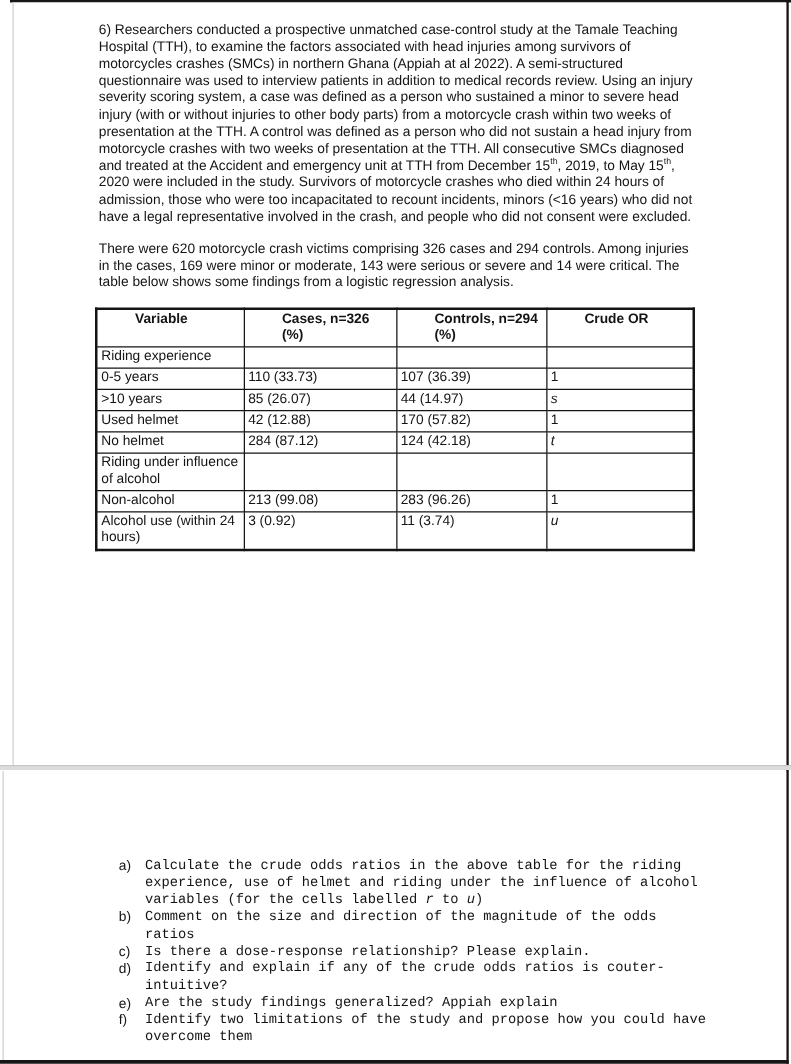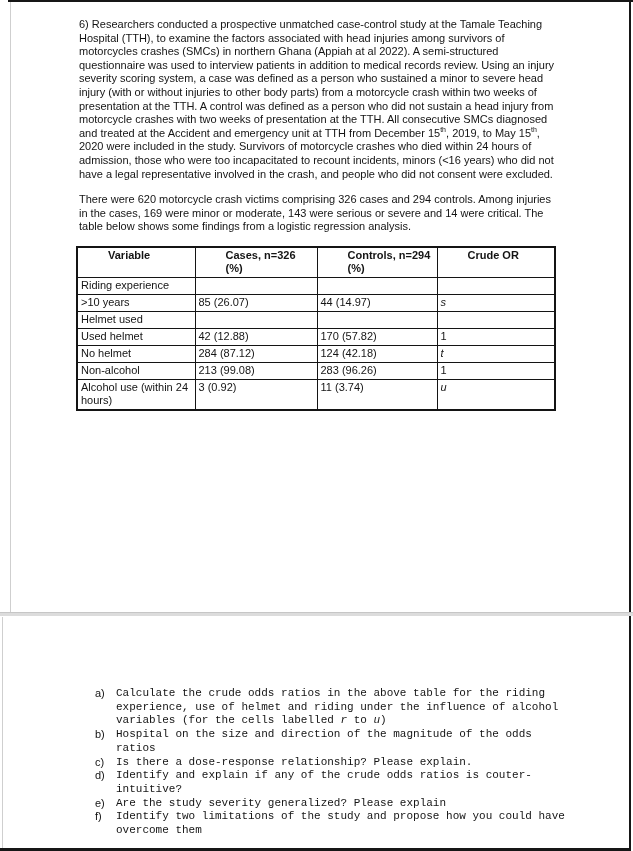--- a/index.html
+++ b/index.html
@@ -76,42 +76,48 @@
       <th>Controls, n=294 (%)</th>
       <th>Crude OR</th>
     </tr>
     <tr>
       <td class="section-cell">Riding experience</td>
       <td></td>
       <td></td>
       <td></td>
     </tr>
     <tr>
+      <td>0-5 years</td>
+      <td>110 (33.73)</td>
+      <td>107 (36.39)</td>
+      <td>1</td>
+    </tr>
+    <tr>
       <td>&gt;10 years</td>
       <td>85 (26.07)</td>
       <td>44 (14.97)</td>
       <td class="or-italic">s</td>
-    </tr>
-    <tr>
-      <td class="section-cell">Helmet used</td>
-      <td></td>
-      <td></td>
-      <td></td>
     </tr>
     <tr>
       <td>Used helmet</td>
       <td>42 (12.88)</td>
       <td>170 (57.82)</td>
       <td>1</td>
     </tr>
     <tr>
       <td>No helmet</td>
       <td>284 (87.12)</td>
       <td>124 (42.18)</td>
       <td class="or-italic">t</td>
+    </tr>
+    <tr>
+      <td class="section-cell">Riding under influence of alcohol</td>
+      <td></td>
+      <td></td>
+      <td></td>
     </tr>
     <tr>
       <td>Non-alcohol</td>
       <td>213 (99.08)</td>
       <td>283 (96.26)</td>
       <td>1</td>
     </tr>
     <tr>
       <td>Alcohol use (within 24 hours)</td>
       <td>3 (0.92)</td>
@@ -125,32 +131,32 @@
 <div class="separator"></div>
 
 <div class="page2">
   <div class="q-list">
     <div class="q-item">
       <span class="q-marker">a)</span>
       <span class="q-text"><span>Calculate the crude odds ratios in the above table for the riding experience, use of helmet and riding under the influence of alcohol variables (for the cells labelled </span><i>r</i><span> to </span><i>u</i><span>)</span></span>
     </div>
     <div class="q-item">
       <span class="q-marker">b)</span>
-      <span class="q-text">Hospital on the size and direction of the magnitude of the odds ratios</span>
+      <span class="q-text">Comment on the size and direction of the magnitude of the odds ratios</span>
     </div>
     <div class="q-item">
       <span class="q-marker">c)</span>
       <span class="q-text">Is there a dose-response relationship? Please explain.</span>
     </div>
     <div class="q-item">
       <span class="q-marker">d)</span>
       <span class="q-text">Identify and explain if any of the crude odds ratios is couter-intuitive?</span>
     </div>
     <div class="q-item">
       <span class="q-marker">e)</span>
-      <span class="q-text">Are the study severity generalized? Please explain</span>
+      <span class="q-text">Are the study findings generalized? Appiah explain</span>
     </div>
     <div class="q-item">
       <span class="q-marker">f)</span>
       <span class="q-text">Identify two limitations of the study and propose how you could have overcome them</span>
     </div>
   </div>
 </div>
 
 </body></html>

